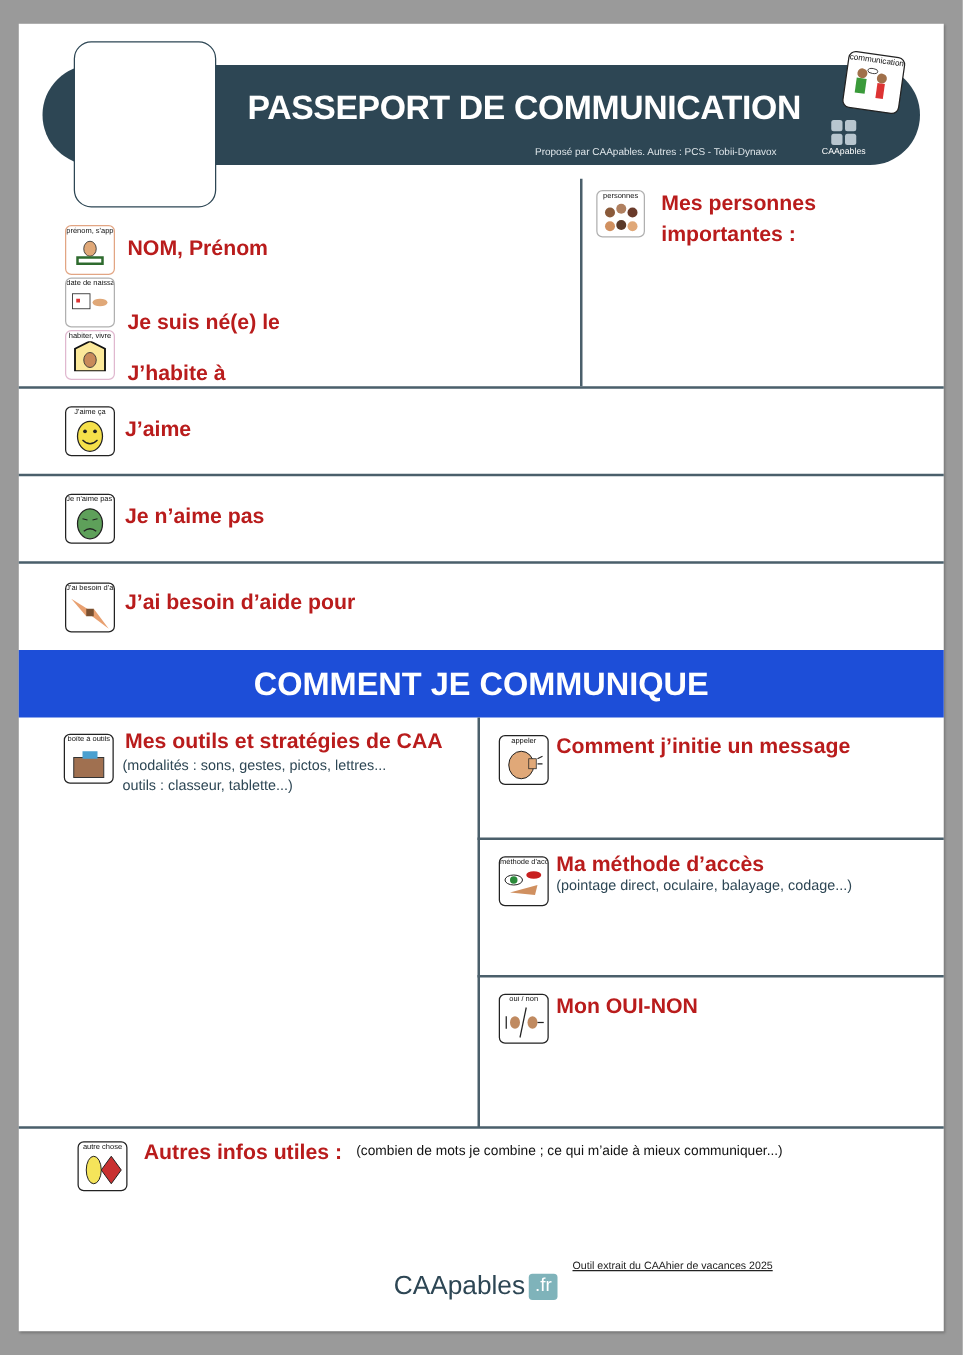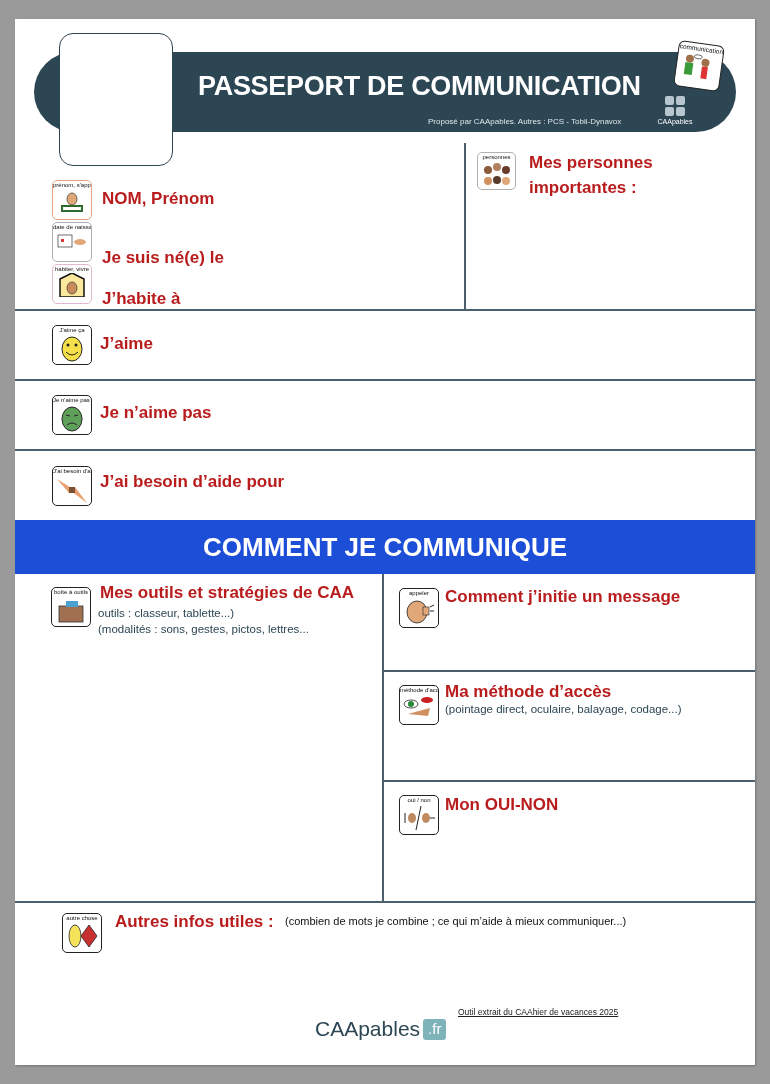--- a/index.html
+++ b/index.html
@@ -156,22 +156,22 @@
 
   <div class="picto" style="left:36px;top:568px;">
     <div class="plbl">boîte à outils</div>
     <svg width="34" height="30" viewBox="0 0 34 30">
         <rect x="5" y="10" width="24" height="16" fill="#a07050" stroke="#333" stroke-width="0.8"></rect>
         <rect x="12" y="5" width="12" height="6" fill="#4aa0d0"></rect>
       </svg>
   </div>
   <div class="lbl-lg" style="left:85px;top:564px;text-align:right;">Mes outils et stratégies de CAA</div>
   <div class="lbl-sm" style="left:83px;top:586px;line-height:16px;">
+    <div>(modalités : sons, gestes, pictos, lettres...</div>
     <div>outils : classeur, tablette...)</div>
-    <div>(modalités : sons, gestes, pictos, lettres...</div>
   </div>
 
   <div class="vline" style="left:367px;top:555px;height:328px;"></div>
 
   <div class="picto" style="left:384px;top:569px;">
     <div class="plbl">appeler</div>
     <svg width="32" height="28" viewBox="0 0 32 28">
         <ellipse cx="14" cy="15" rx="10" ry="11" fill="#e0a878" stroke="#222" stroke-width="0.8"></ellipse>
         <rect x="20" y="10" width="6" height="8" fill="#e0a878" stroke="#222" stroke-width="0.6"></rect>
         <line x1="27" y1="10" x2="31" y2="8" stroke="#222"></line>

